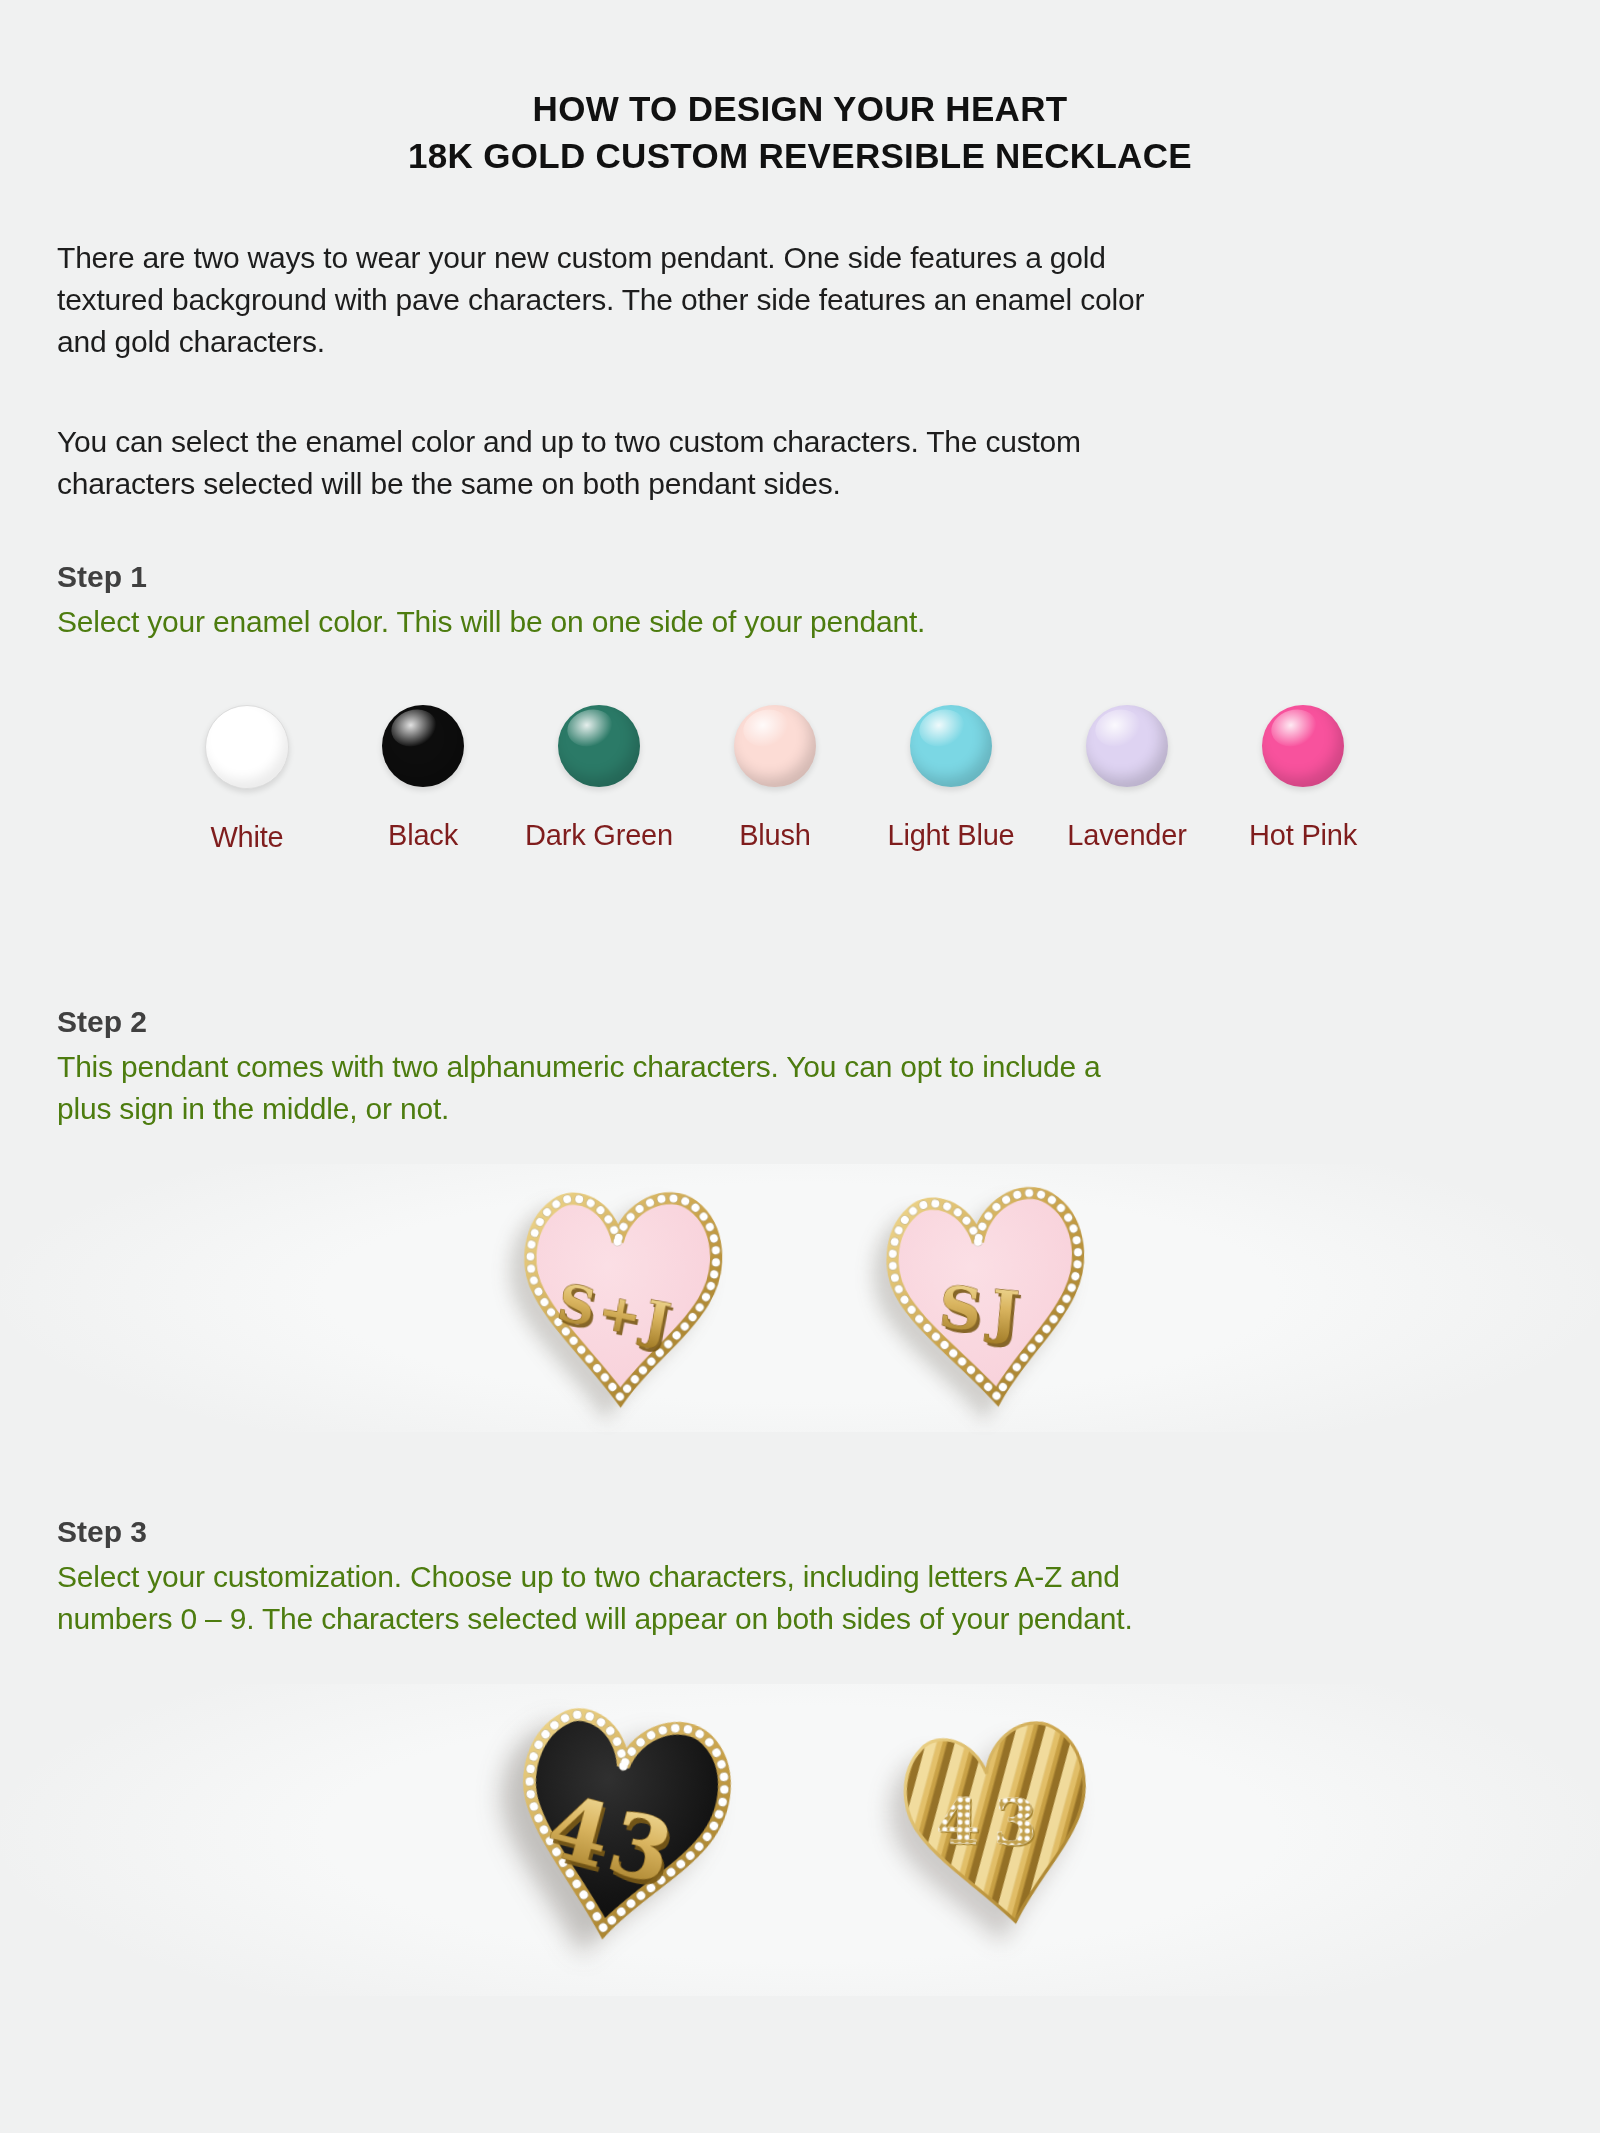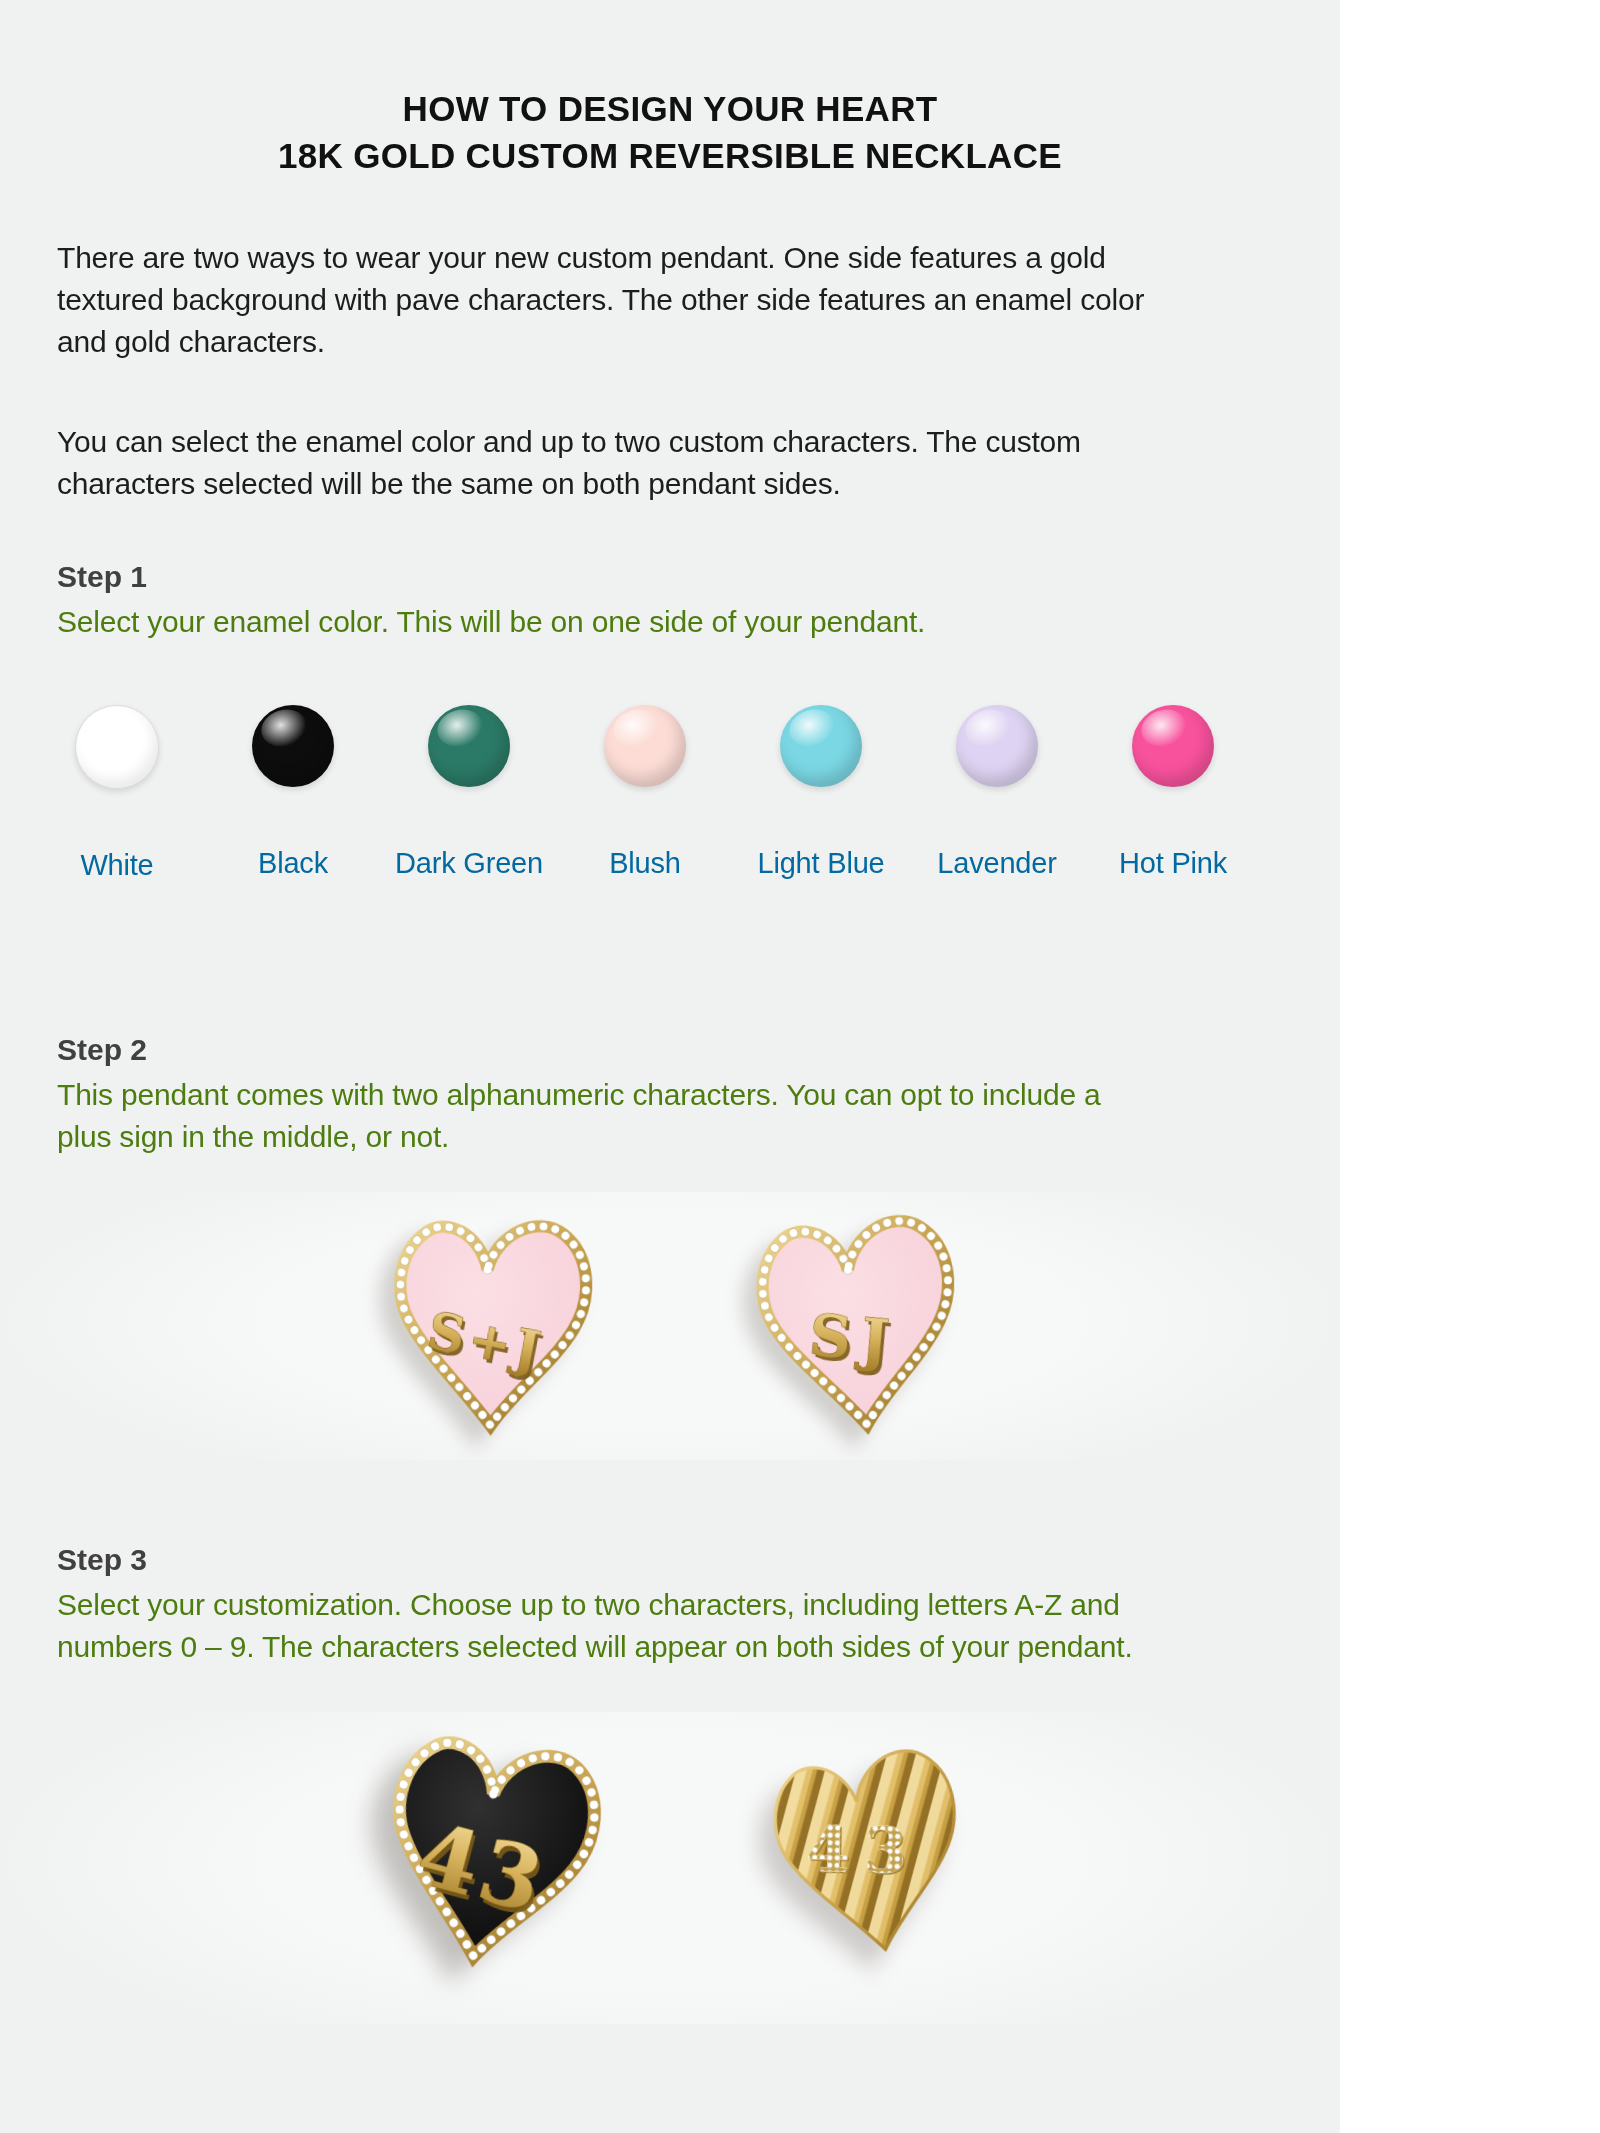--- a/index.html
+++ b/index.html
@@ -1,18 +1,18 @@
 <!DOCTYPE html>
 <html><head>
 <meta charset="utf-8">
 <style>
   html,body{margin:0;padding:0;}
   .page{
     position:relative;
-    width:1340px;
+    width:1600px;
     height:2133px;
     background:#f0f1f1;
     color:#1c1c1c;
     font-family:"Liberation Sans", sans-serif;
     overflow:hidden;
   }
   .page-title{
     padding-top:62px;
     text-align:center;
     font-weight:bold;
@@ -65,24 +65,24 @@
     position:relative;
     box-shadow: inset -6px -9px 14px rgba(0,0,0,.16), 0 3px 6px rgba(0,0,0,.12);
   }
   .swatch::before{
     content:"";position:absolute;left:9px;top:5px;width:46px;height:36px;border-radius:50%;
     background:radial-gradient(ellipse at 45% 40%, rgba(255,255,255,.88), rgba(255,255,255,0) 72%);
     transform:rotate(-16deg);
   }
   .swatch.is-white{border:1px solid #dcdcdc;box-shadow:inset -5px -8px 12px rgba(0,0,0,.08), 0 3px 6px rgba(0,0,0,.12);}
   .swatch-label{
-    margin-top:60px;
+    margin-top:32px;
     font-size:29px;
     letter-spacing:-.2px;
-    color:#0369a1;
+    color:#7f1d1d;
     text-align:center;
   }
 
   
   .pendant-row{
     display:flex;justify-content:center;align-items:flex-start;
     background:radial-gradient(ellipse 62% 85% at 50% 48%, #f7f8f8 48%, rgba(247,248,248,0) 82%);
   }
   .row-step2{margin-top:34px;gap:126px;height:268px;}
   .row-step3{margin-top:44px;gap:138px;height:312px;}

